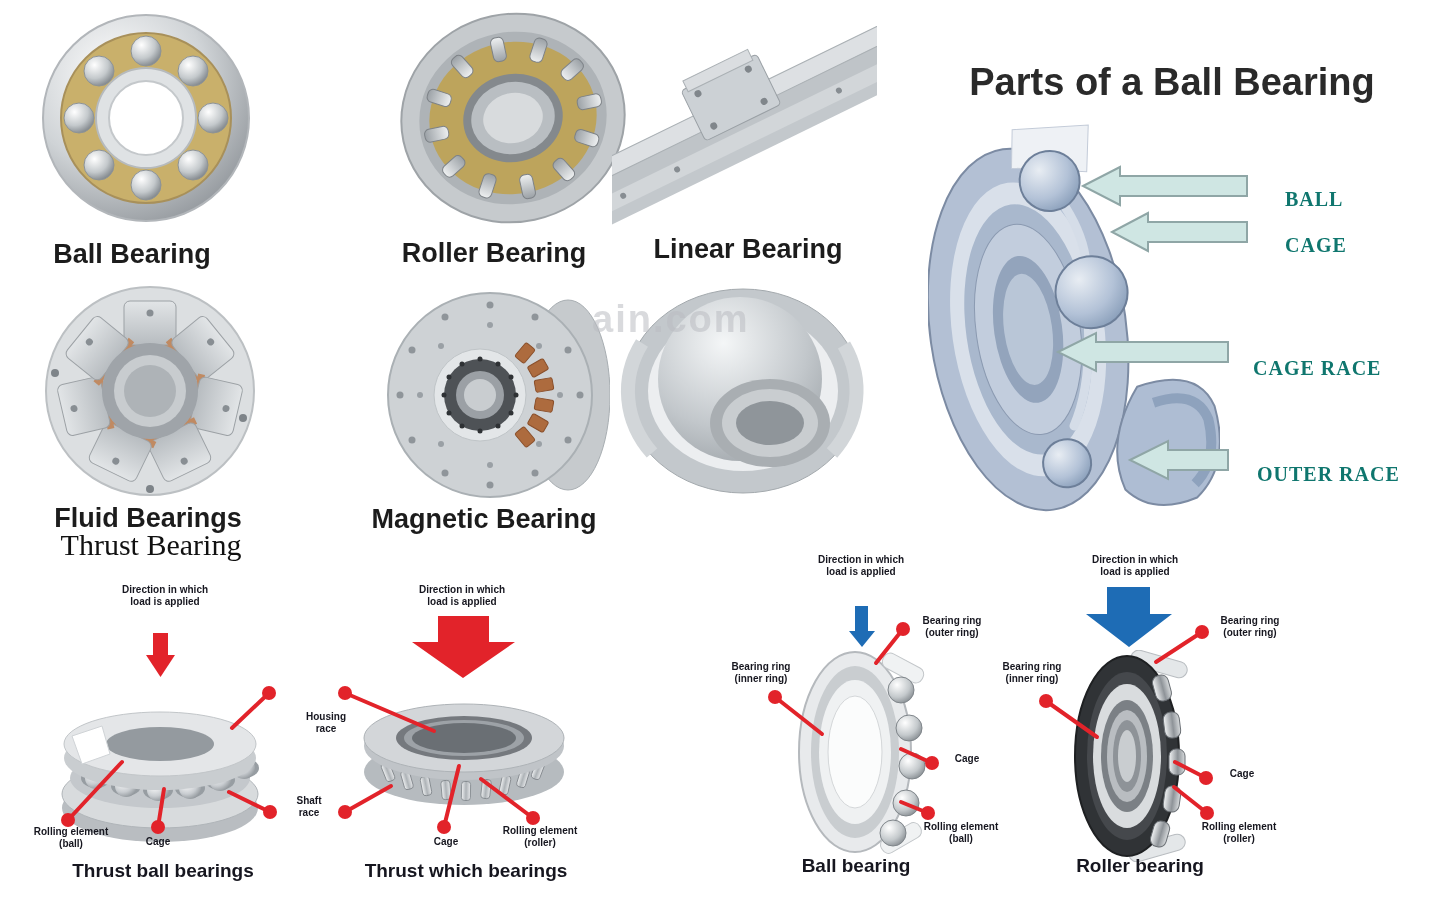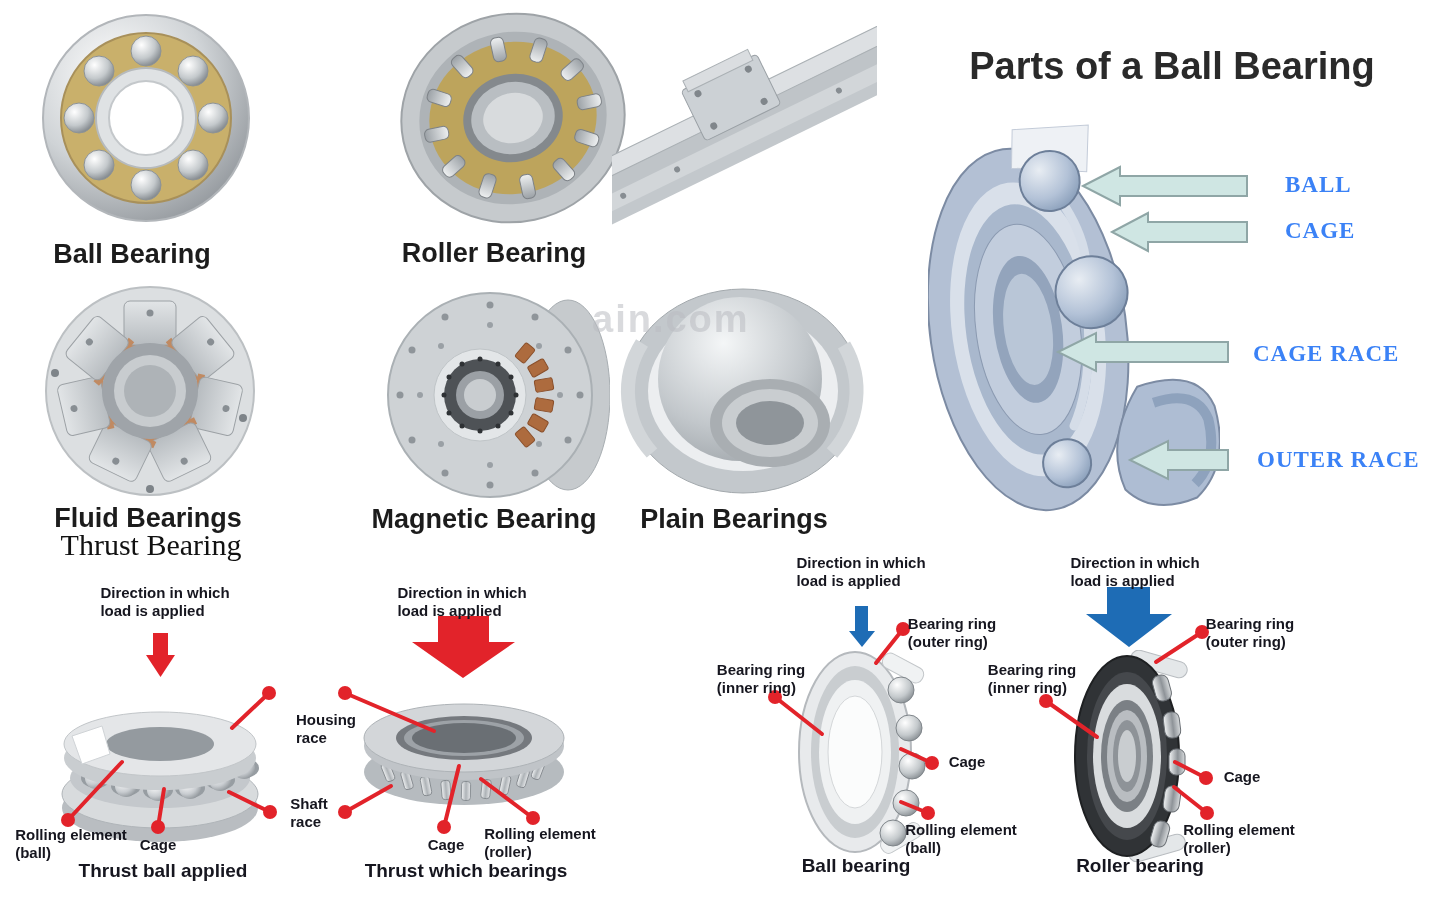--- a/index.html
+++ b/index.html
@@ -3,22 +3,22 @@
 <meta charset="utf-8">
 <style>
   html,body{margin:0;padding:0;background:#ffffff;}
   #canvas{position:relative;width:1444px;height:902px;background:#ffffff;overflow:hidden;
           font-family:"Liberation Sans",sans-serif;}
   .abs{position:absolute;}
   .ctr{transform:translateX(-50%);}
   .g-label{font-size:27px;font-weight:bold;color:#1c1c1c;white-space:nowrap;}
   .g-sublabel{font-size:30px;font-weight:normal;color:#111;font-family:"Liberation Serif",serif;white-space:nowrap;}
   .panel-title{font-size:38px;font-weight:bold;color:#2a2a2a;letter-spacing:0px;white-space:nowrap;}
-  .callout{font-size:23px;font-weight:bold;color:#3b82f6;font-family:"Liberation Serif",serif;white-space:nowrap;letter-spacing:1px;}
-  .d-label{font-size:15px;font-weight:bold;color:#16161f;line-height:1.22;white-space:pre-line;}
+  .callout{font-size:20px;font-weight:bold;color:#0f766e;font-family:"Liberation Serif",serif;white-space:nowrap;letter-spacing:1px;margin-top:16px;}
+  .d-label{font-size:10px;font-weight:bold;color:#16161f;text-align:center;line-height:1.22;white-space:pre-line;}
   .d-title{font-size:19px;font-weight:bold;color:#16161f;text-align:center;white-space:nowrap;}
   .watermark{font-size:38px;font-weight:bold;color:rgba(185,188,193,0.55);letter-spacing:2px;text-align:right;}
   svg{display:block;}
 </style>
 </head>
 <body>
 
 <div id="canvas">
 
   <svg class="abs" style="left:28px;top:6px;" width="235" height="228" viewBox="0 0 235 228">
@@ -229,26 +229,26 @@
     <ellipse cx="158" cy="140" rx="48" ry="34" fill="#c9cdd0"></ellipse>
     <ellipse cx="158" cy="140" rx="34" ry="22" fill="#8f959a"></ellipse>
     <path d="M30,60 a118,102 0 0,0 10,110" fill="none" stroke="#d2d6d9" stroke-width="14"></path>
     <path d="M232,62 a118,102 0 0,1 -12,108" fill="none" stroke="#d2d6d9" stroke-width="14"></path>
   </svg>
 
   <div class="abs watermark" style="left:592px;top:298px;">ain.com</div>
 
   <div class="abs ctr g-label" style="left:132px;top:239px;">Ball Bearing</div>
   <div class="abs ctr g-label" style="left:494px;top:238px;">Roller Bearing</div>
+  <div class="abs ctr g-label" style="left:748px;top:234px;">Linear Bearing</div>
   <div class="abs ctr g-sublabel" style="left:151px;top:528px;">Thrust Bearing</div>
   <div class="abs ctr g-label" style="left:148px;top:503px;">Fluid Bearings</div>
   <div class="abs ctr g-label" style="left:484px;top:504px;">Magnetic Bearing</div>
-  <div class="abs ctr g-label" style="left:734px;top:504px;">Plain Bearings</div>
-
-  <div class="abs ctr panel-title" style="left:1172px;top:45px;">Parts of a Ball Bearing</div>
+
+  <div class="abs ctr panel-title" style="left:1172px;top:61px;">Parts of a Ball Bearing</div>
 
   <svg class="abs" style="left:928px;top:118px;" width="292" height="412" viewBox="0 0 292 412">
     <defs>
       <radialGradient id="pb1" cx="35%" cy="30%" r="80%">
         <stop offset="0%" stop-color="#e8edf3"></stop>
           <stop offset="60%" stop-color="#b3c2d7"></stop>
           <stop offset="100%" stop-color="#8399b5"></stop>
       </radialGradient>
     </defs>
     <g transform="rotate(-8 110 210)">
@@ -451,21 +451,21 @@
 load is applied</div>
 
   <div class="abs ctr d-label" style="left:326px;top:670px;z-index:6;margin-top:41px;">Housing
 race</div>
   <div class="abs ctr d-label" style="left:309px;top:795px;z-index:6;">Shaft
 race</div>
 
   <div class="abs ctr d-label" style="left:71px;top:826px;z-index:6;">Rolling element
 (ball)</div>
   <div class="abs ctr d-label" style="left:158px;top:836px;z-index:6;">Cage</div>
-  <div class="abs ctr d-title" style="left:163px;top:860px;z-index:6;">Thrust ball applied</div>
+  <div class="abs ctr d-title" style="left:163px;top:860px;z-index:6;">Thrust ball bearings</div>
 
   <div class="abs ctr d-label" style="left:446px;top:836px;z-index:6;">Cage</div>
   <div class="abs ctr d-label" style="left:540px;top:825px;z-index:6;">Rolling element
 (roller)</div>
   <div class="abs ctr d-title" style="left:466px;top:860px;z-index:6;">Thrust which bearings</div>
 
   <div class="abs ctr d-label" style="left:952px;top:615px;z-index:6;">Bearing ring
 (outer ring)</div>
   <div class="abs ctr d-label" style="left:761px;top:661px;z-index:6;">Bearing ring
 (inner ring)</div>

